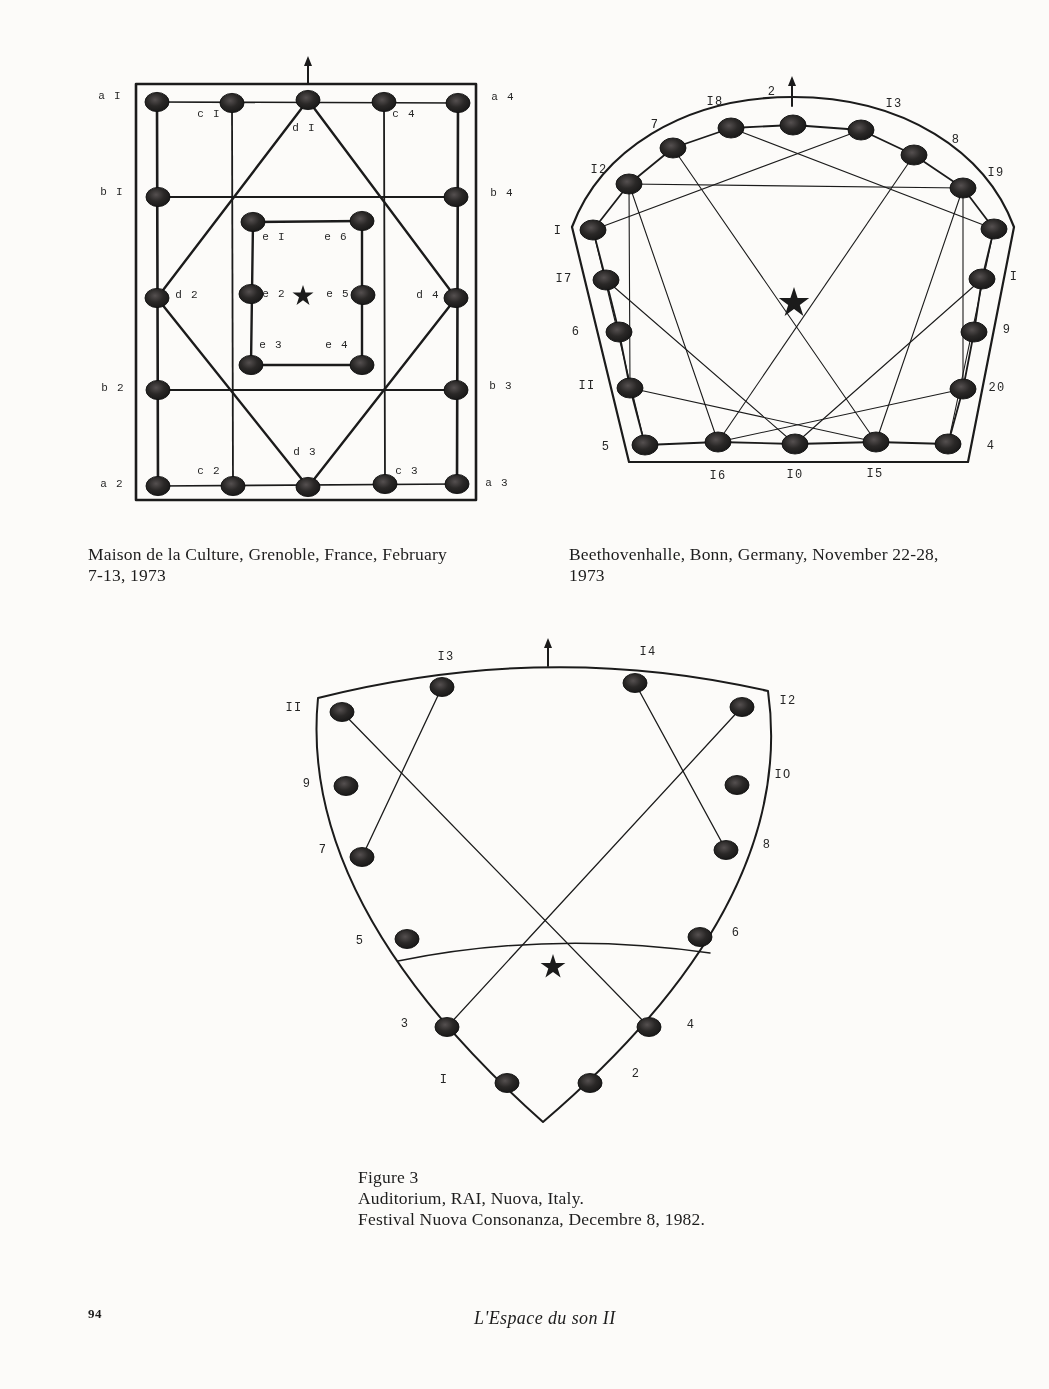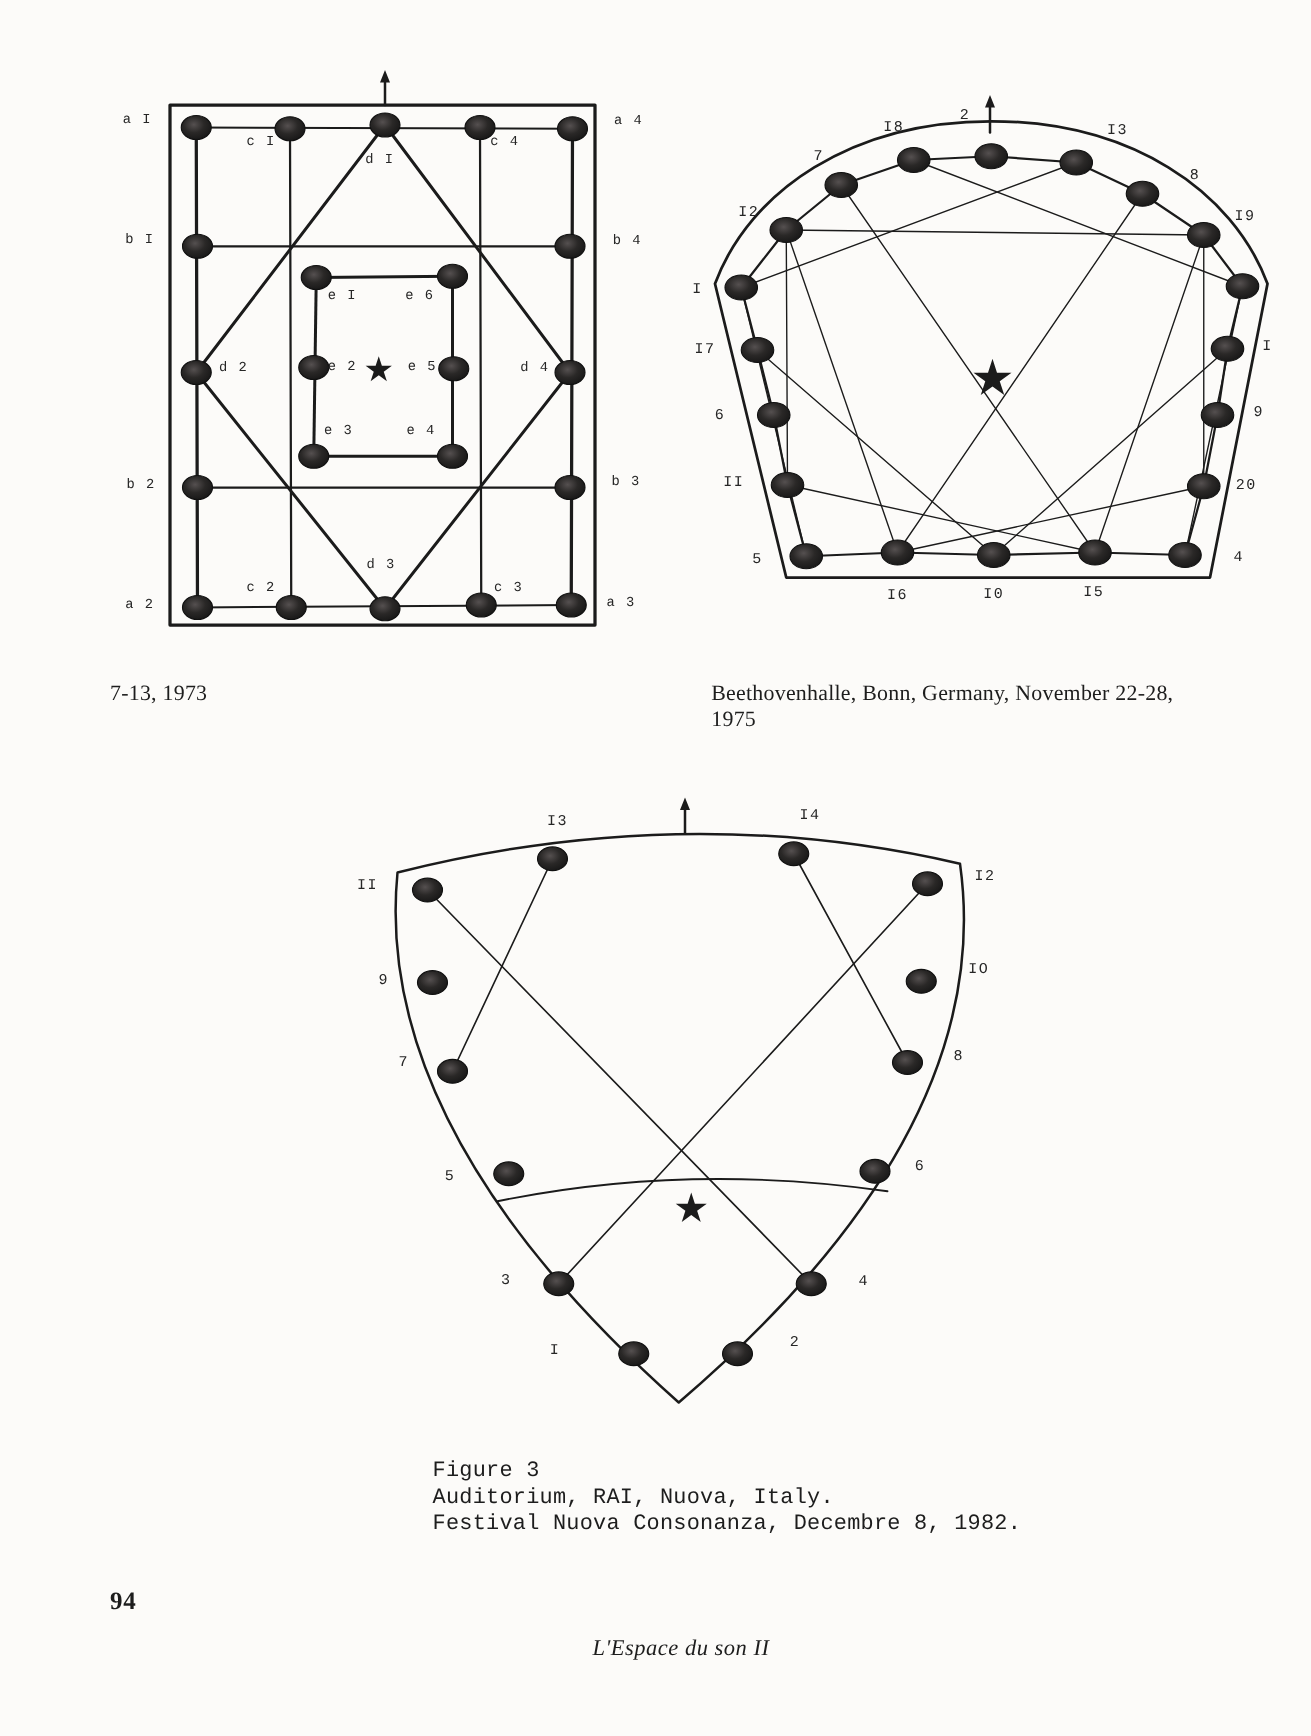--- a/index.html
+++ b/index.html
@@ -20,22 +20,22 @@
     font-family:"Liberation Mono","DejaVu Sans Mono",monospace;
     fill:#262626;text-anchor:middle;dominant-baseline:central;
     letter-spacing:1.2px;
   }
   .caption{
     position:absolute;
     font-size:17.5px;line-height:21px;letter-spacing:0.2px;
     white-space:nowrap;
   }
   .folio{
-    position:absolute;left:88px;top:1270px;
-    font-size:20px;font-weight:bold;letter-spacing:0.5px;
+    position:absolute;left:88px;top:1306px;
+    font-size:13px;font-weight:bold;letter-spacing:0.5px;
   }
   .running-title{
     position:absolute;left:474px;top:1268px;
     font-size:18px;font-style:italic;letter-spacing:0.4px;margin-top:40px;
   }
 </style>
 </head>
 <body>
 
 <div class="page">
@@ -210,29 +210,30 @@
         <ellipse cx="649" cy="1027" rx="12" ry="9.5" class="spk"></ellipse>
         <text x="691" y="1025" class="lbl" font-size="12">4</text>
         <ellipse cx="507" cy="1083" rx="12" ry="9.5" class="spk"></ellipse>
         <text x="444" y="1080" class="lbl" font-size="12">I</text>
         <ellipse cx="590" cy="1083" rx="12" ry="9.5" class="spk"></ellipse>
         <text x="636" y="1074" class="lbl" font-size="12">2</text>
       </g>
   </svg>
 
   <div class="caption" style="left:88px;top:544px;">
+    <div>Maison de la Culture, Grenoble, France, February</div>
     <div>7-13, 1973</div>
   </div>
 
   <div class="caption" style="left:569px;top:544px;">
     <div>Beethovenhalle, Bonn, Germany, November 22-28,</div>
-    <div>1975</div>
+    <div>1973</div>
   </div>
 
-  <div class="caption" style="left:346px;top:1167px;font-family:Liberation Mono, monospace;">
+  <div class="caption" style="left:358px;top:1167px;">
     <div>Figure 3</div>
     <div>Auditorium, RAI, Nuova, Italy.</div>
     <div>Festival Nuova Consonanza, Decembre 8, 1982.</div>
   </div>
 
   <div class="folio">94</div>
   <div class="running-title">L'Espace du son II</div>
 
 </div>
 

